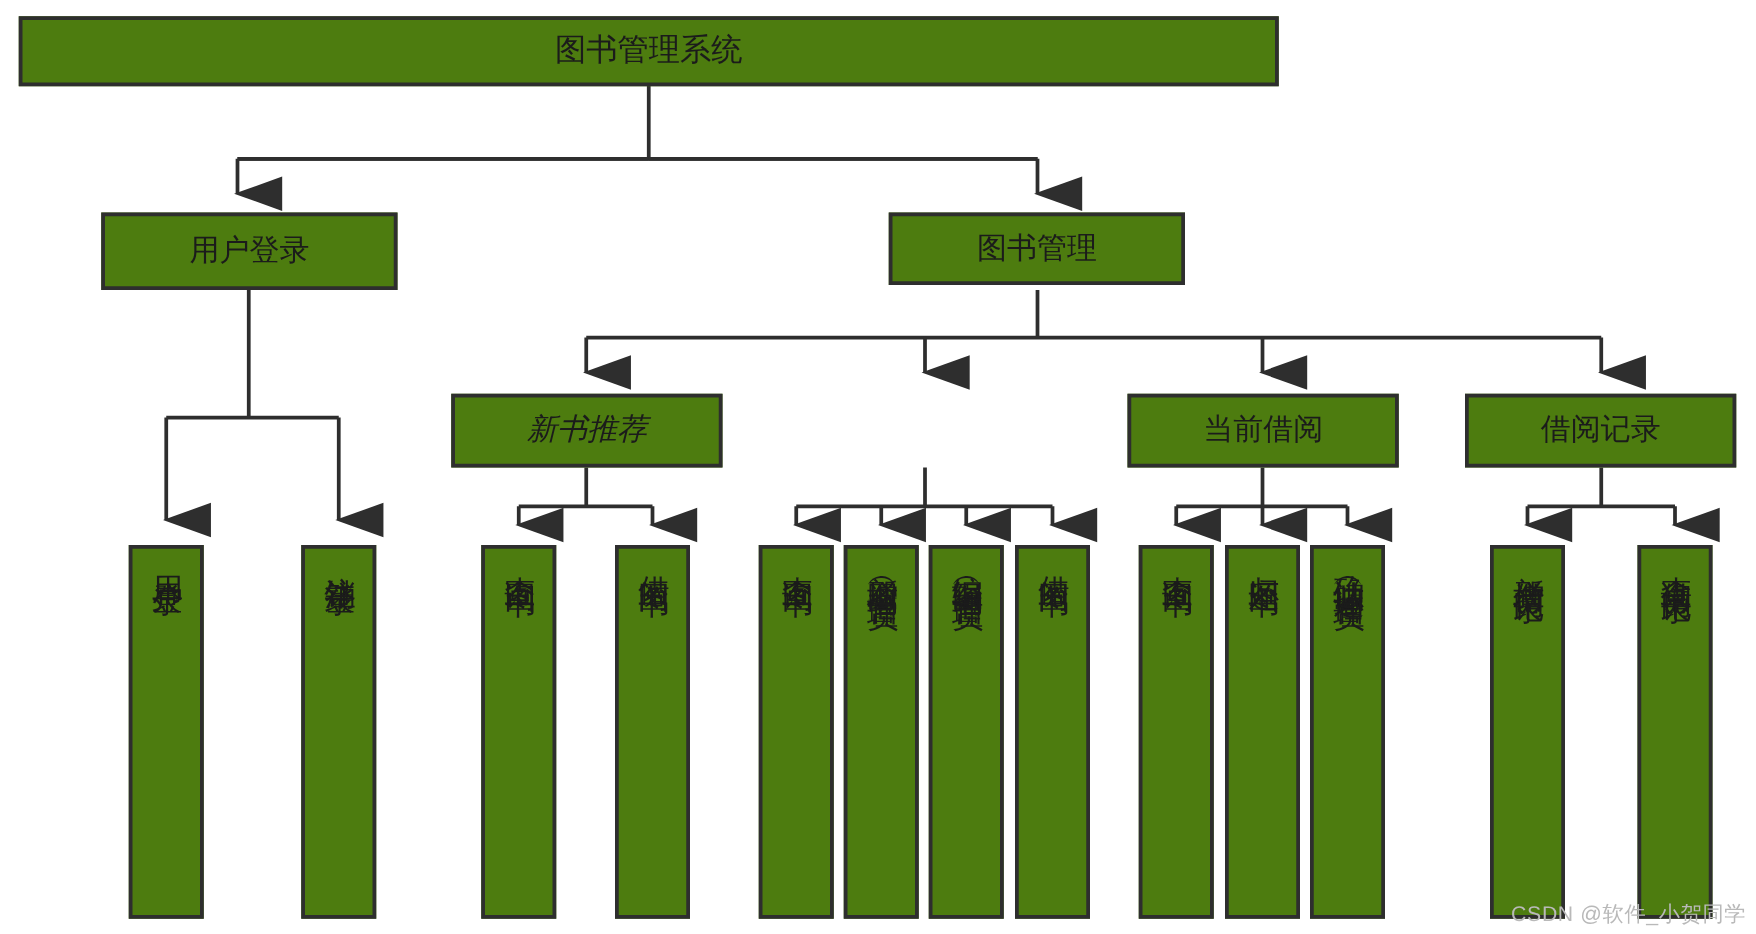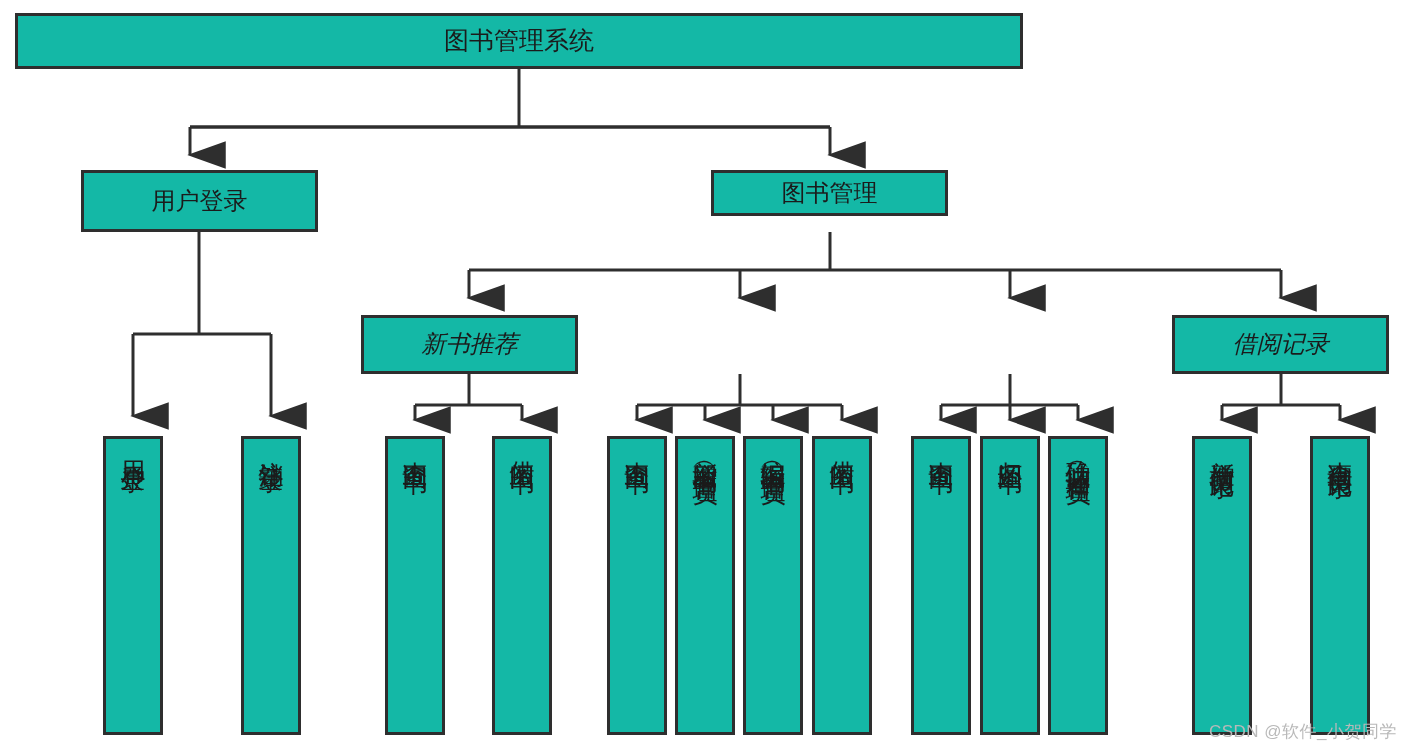--- a/index.html
+++ b/index.html
@@ -19,21 +19,21 @@
     position: absolute;
     left: 0;
     top: 0;
     width: 1405px;
     height: 747px;
     pointer-events: none;
   }
   .node {
     position: absolute;
     box-sizing: border-box;
-    background: #14b8a6;
+    background: #4d7c0f;
     border: 3px solid #2e2e2e;
     display: flex;
     align-items: center;
     justify-content: center;
     overflow: hidden;
   }
   .node .label {
     color: #1b1b1b;
     text-align: center;
     line-height: 1.18;
@@ -129,31 +129,34 @@
   </svg>
 
   <div class="node root horiz" style="left:15px; top:13px; width:1008px; height:56px;">
     <span class="label">图书管理系统</span>
   </div>
 
   <div class="node horiz" style="left:81px; top:170px; width:237px; height:62px;">
     <span class="label">用户登录</span>
   </div>
 
-  <div class="node horiz" style="left:711px; top:170px; width:237px; height:46px;align-items:center;">
+  <div class="node horiz" style="left:711px; top:170px; width:237px; height:58px;align-items:center;">
     <span class="label">图书管理</span>
   </div>
 
   <div class="node horiz" style="left:361px; top:315px; width:217px; height:59px;font-style:italic;">
     <span class="label">新书推荐</span>
   </div>
 
 
-
-  <div class="node horiz" style="left:1172px; top:315px; width:217px; height:59px;font-style:italic;">
+  <div class="node horiz" style="left:902px; top:315px; width:217px; height:59px;">
+    <span class="label">当前借阅</span>
+  </div>
+
+  <div class="node horiz" style="left:1172px; top:315px; width:217px; height:59px;">
     <span class="label">借阅记录</span>
   </div>
 
   <div class="node vert" style="left:103px; top:436px; width:60px; height:299px;">
     <span class="label">用户登录</span>
   </div>
 
   <div class="node vert" style="left:241px; top:436px; width:60px; height:299px;">
     <span class="label">注销登录</span>
   </div>

